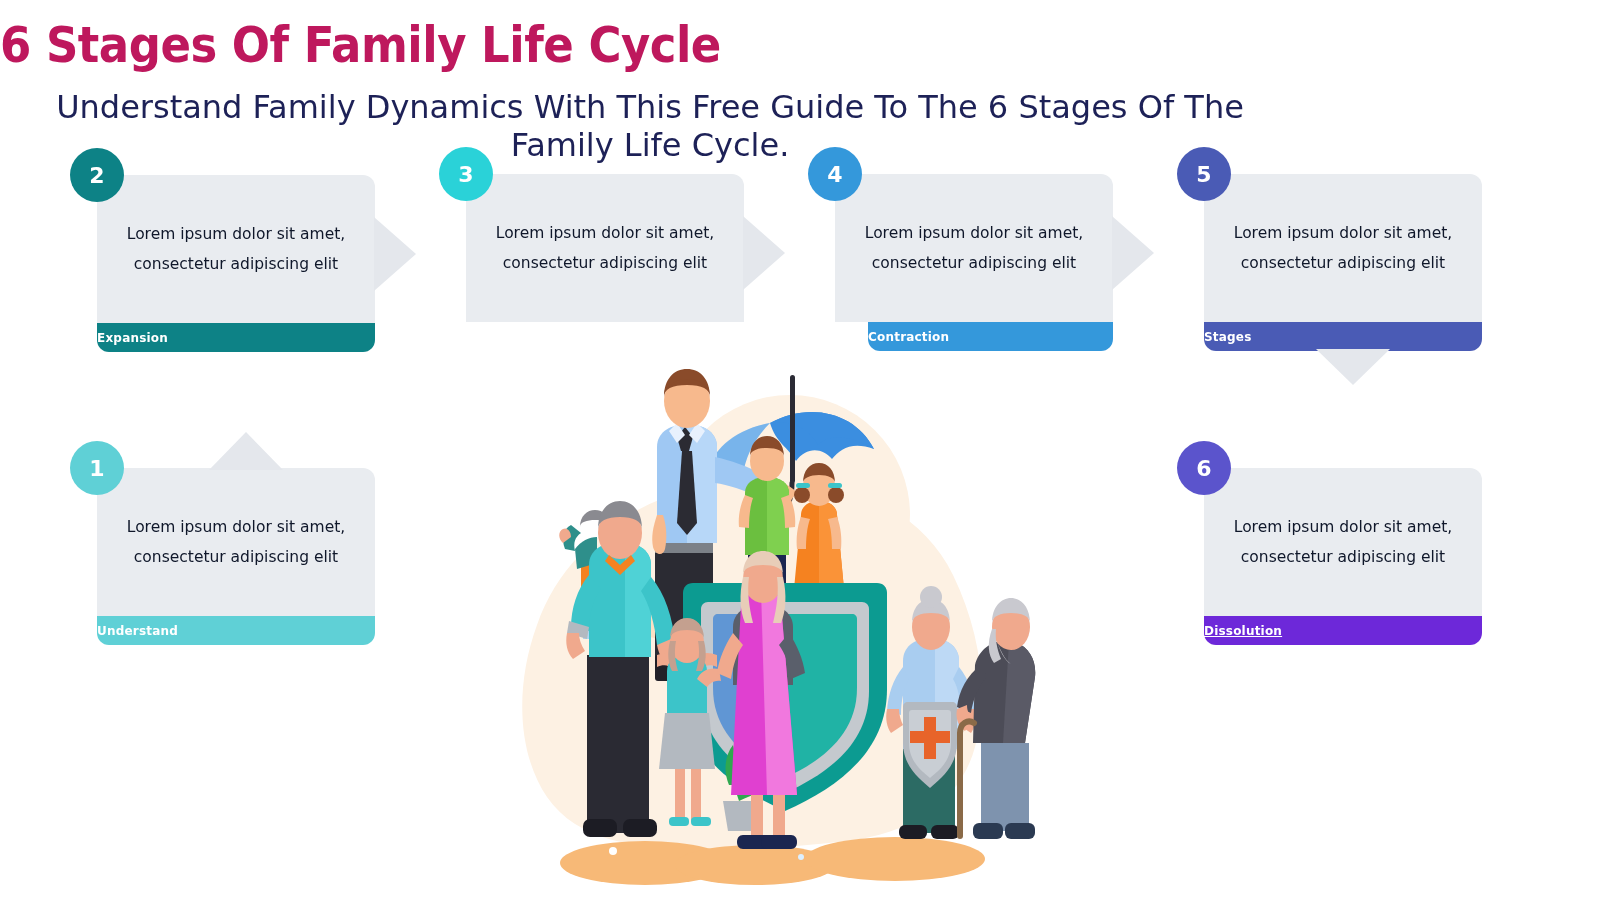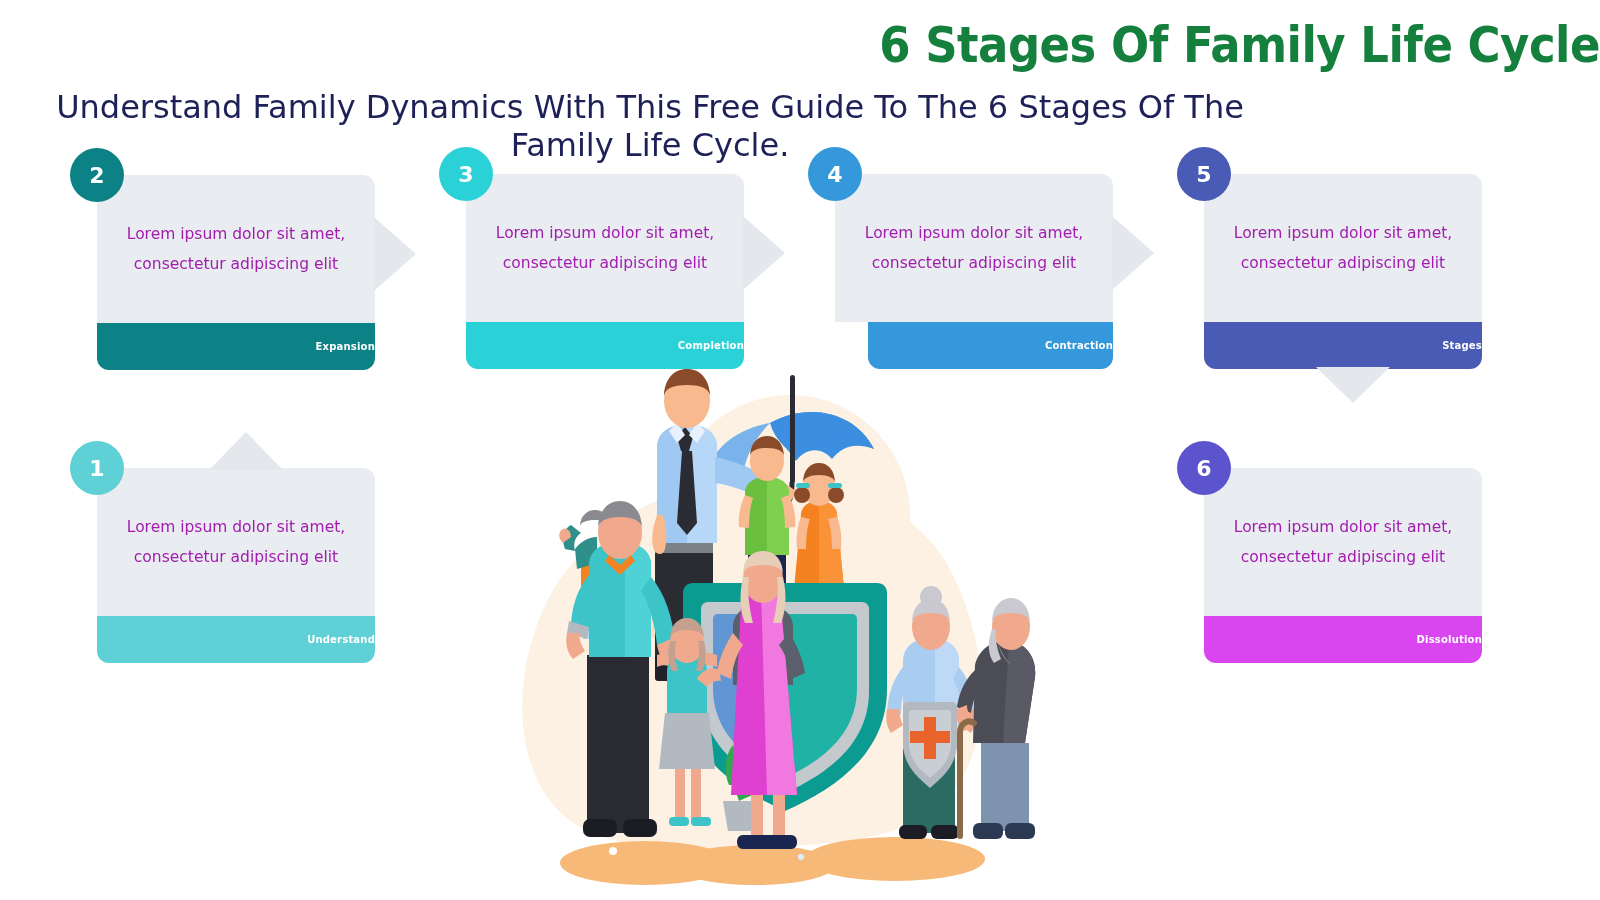--- a/index.html
+++ b/index.html
@@ -16,25 +16,25 @@
     height: 900px;
     background: #ffffff;
   }
 
   
   .page-title {
     position: absolute;
     top: 16px;
     left: 0;
     width: 1600px;
-    text-align: right;
+    text-align: left;
     font-size: 50px;
     font-weight: 800;
     letter-spacing: -0.5px;
-    color: #15803d;
+    color: #be185d;
     font-family: "DejaVu Sans", sans-serif;
     font-stretch: condensed;
   }
   .page-subtitle {
     position: absolute;
     top: 88px;
     left: 0;
     width: 1300px;
     text-align: center;
     font-size: 32px;
@@ -56,33 +56,33 @@
     display: flex;
     align-items: center;
     justify-content: center;
     padding: 0 16px;
     z-index: 3;
   }
   .card-body .desc {
     text-align: center;
     font-size: 15.5px;
     line-height: 30px;
-    color: #a21caf;
+    color: #0f172a;
     font-family: "DejaVu Sans", sans-serif;
     white-space: pre-line;
   }
   .card-footer {
     position: relative;
-    height: 47px;
+    height: 29px;
     border-radius: 0 0 12px 12px;
     display: flex;
     align-items: center;
-    justify-content: flex-end;
+    justify-content: flex-start;
     color: #ffffff;
-    font-size: 10px;
+    font-size: 12px;
     font-weight: 700;
     letter-spacing: 0.2px;
     font-family: "DejaVu Sans", sans-serif;
     z-index: 3;
   }
 
   
   .badge {
     position: absolute;
     left: -27px;
@@ -168,23 +168,20 @@
 
   <div class="card" style="left:466px; top:174px;">
     <div class="card-body">
       <div class="badge" style="background:#2ad2d8;">
         <span>3</span>
       </div>
       <div class="desc">Lorem ipsum dolor sit amet,
 consectetur adipiscing elit</div>
       <div class="arrow-right"></div>
     </div>
-    <div class="card-footer" style="background:#2ad2d8;">
-      <span>Completion</span>
-    </div>
   </div>
 
   <div class="card" style="left:835px; top:174px;">
     <div class="card-body">
       <div class="badge" style="background:#3498db;">
         <span>4</span>
       </div>
       <div class="desc">Lorem ipsum dolor sit amet,
 consectetur adipiscing elit</div>
       <div class="arrow-right"></div>
@@ -223,21 +220,21 @@
   </div>
 
   <div class="card" style="left:1204px; top:468px;">
     <div class="card-body">
       <div class="badge" style="background:#5b54cc;">
         <span>6</span>
       </div>
       <div class="desc">Lorem ipsum dolor sit amet,
 consectetur adipiscing elit</div>
     </div>
-    <div class="card-footer" style="background:#d946ef;">
+    <div class="card-footer" style="background:#6d28d9;text-decoration:underline;">
       <span>Dissolution</span>
     </div>
   </div>
 
   <svg id="illustration" viewBox="0 0 560 530">
 
     <g>
       <path fill="#fdf1e3" d="M280 118c78 0 140 34 168 92 28 58 36 120 22 172-14 52-60 86-128 94-60 7-104 8-150 8-60 0-120-8-150-52-30-44-32-112-10-172C56 190 120 142 180 126c34-9 66-8 100-8z"></path>
       <circle fill="#fdf1e3" cx="285" cy="150" r="120"></circle>
     </g>

